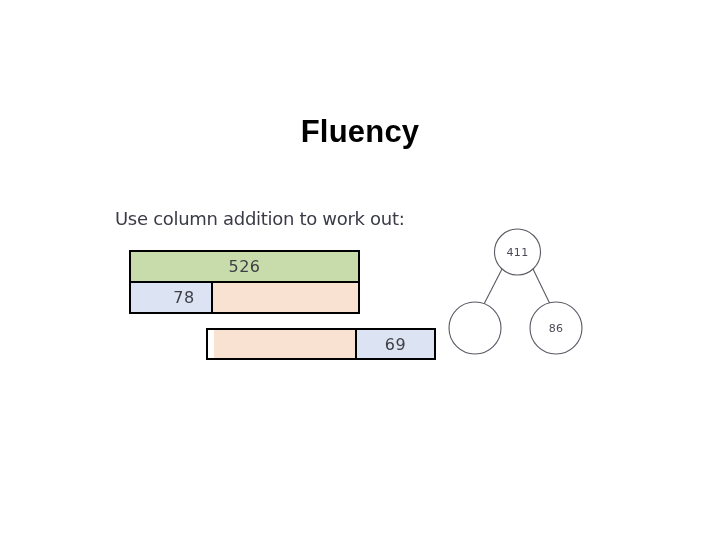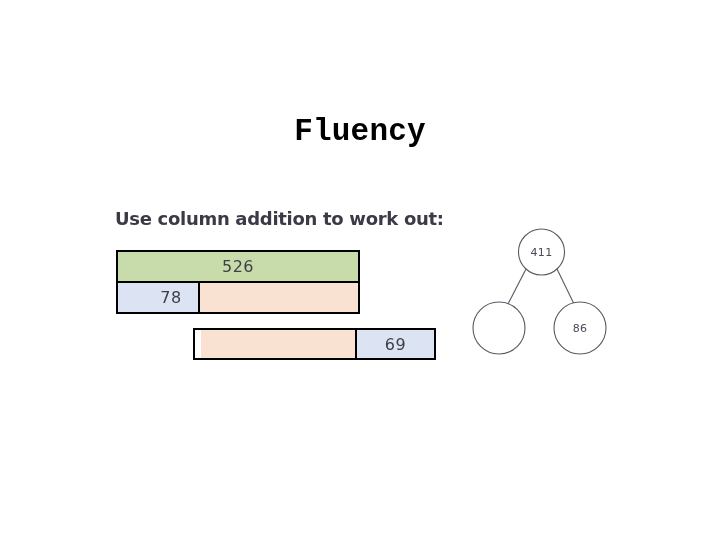--- a/index.html
+++ b/index.html
@@ -24,51 +24,52 @@
     background: #ffffff;
   }
 
   
   #slide-title {
     position: absolute;
     left: 0;
     top: 112px;
     width: 720px;
     text-align: center;
-    font-family: Liberation Mono, monospace;
+    font-family: Liberation Sans, sans-serif;
     font-size: 31px;
     font-weight: bold;
     color: #000000;
     letter-spacing: 0.2px;
     line-height: 40px;
   }
 
   
   #instruction {
     position: absolute;
     left: 115px;
     top: 208px;
     font-family: "DejaVu Sans", sans-serif;
     font-size: 18px;
-    font-weight: 700;
+    font-weight: 400;
     color: #3b3b48;
     letter-spacing: -0.3px;
     white-space: nowrap;
   }
 
   
   .bar-model {
     position: absolute;
     box-sizing: border-box;
   }
   .bar-row {
     position: relative;
     display: flex;
     box-sizing: border-box;
     border: 2px solid #000000;
+    margin-left: 13px;
   }
   .bar-row + .bar-row {
     border-top: none;
   }
   .bar-cell {
     box-sizing: border-box;
     display: flex;
     align-items: center;
     justify-content: center;
     font-family: "DejaVu Sans", sans-serif;
@@ -96,21 +97,21 @@
   #bar-model-2 { left: 193px; top: 328px; width: 243px; }
   #bar-model-2 .row-top    { height: 32px; padding-left: 6px; }
   #bar-model-2 .row-bottom { height: 32px; }
   #bar-model-2 .cell-part-a { flex: 1 1 auto; }
   #bar-model-2 .cell-part-b { width: 79px; }
   #bar-model-2 .cell-whole { width: 100%; }
 
   
   #part-whole-model {
     position: absolute;
-    left: 462px;
+    left: 438px;
     top: 222px;
     width: 160px;
     height: 140px;
   }
   #part-whole-model svg {
     display: block;
     width: 160px;
     height: 140px;
   }
   .pw-circle {

